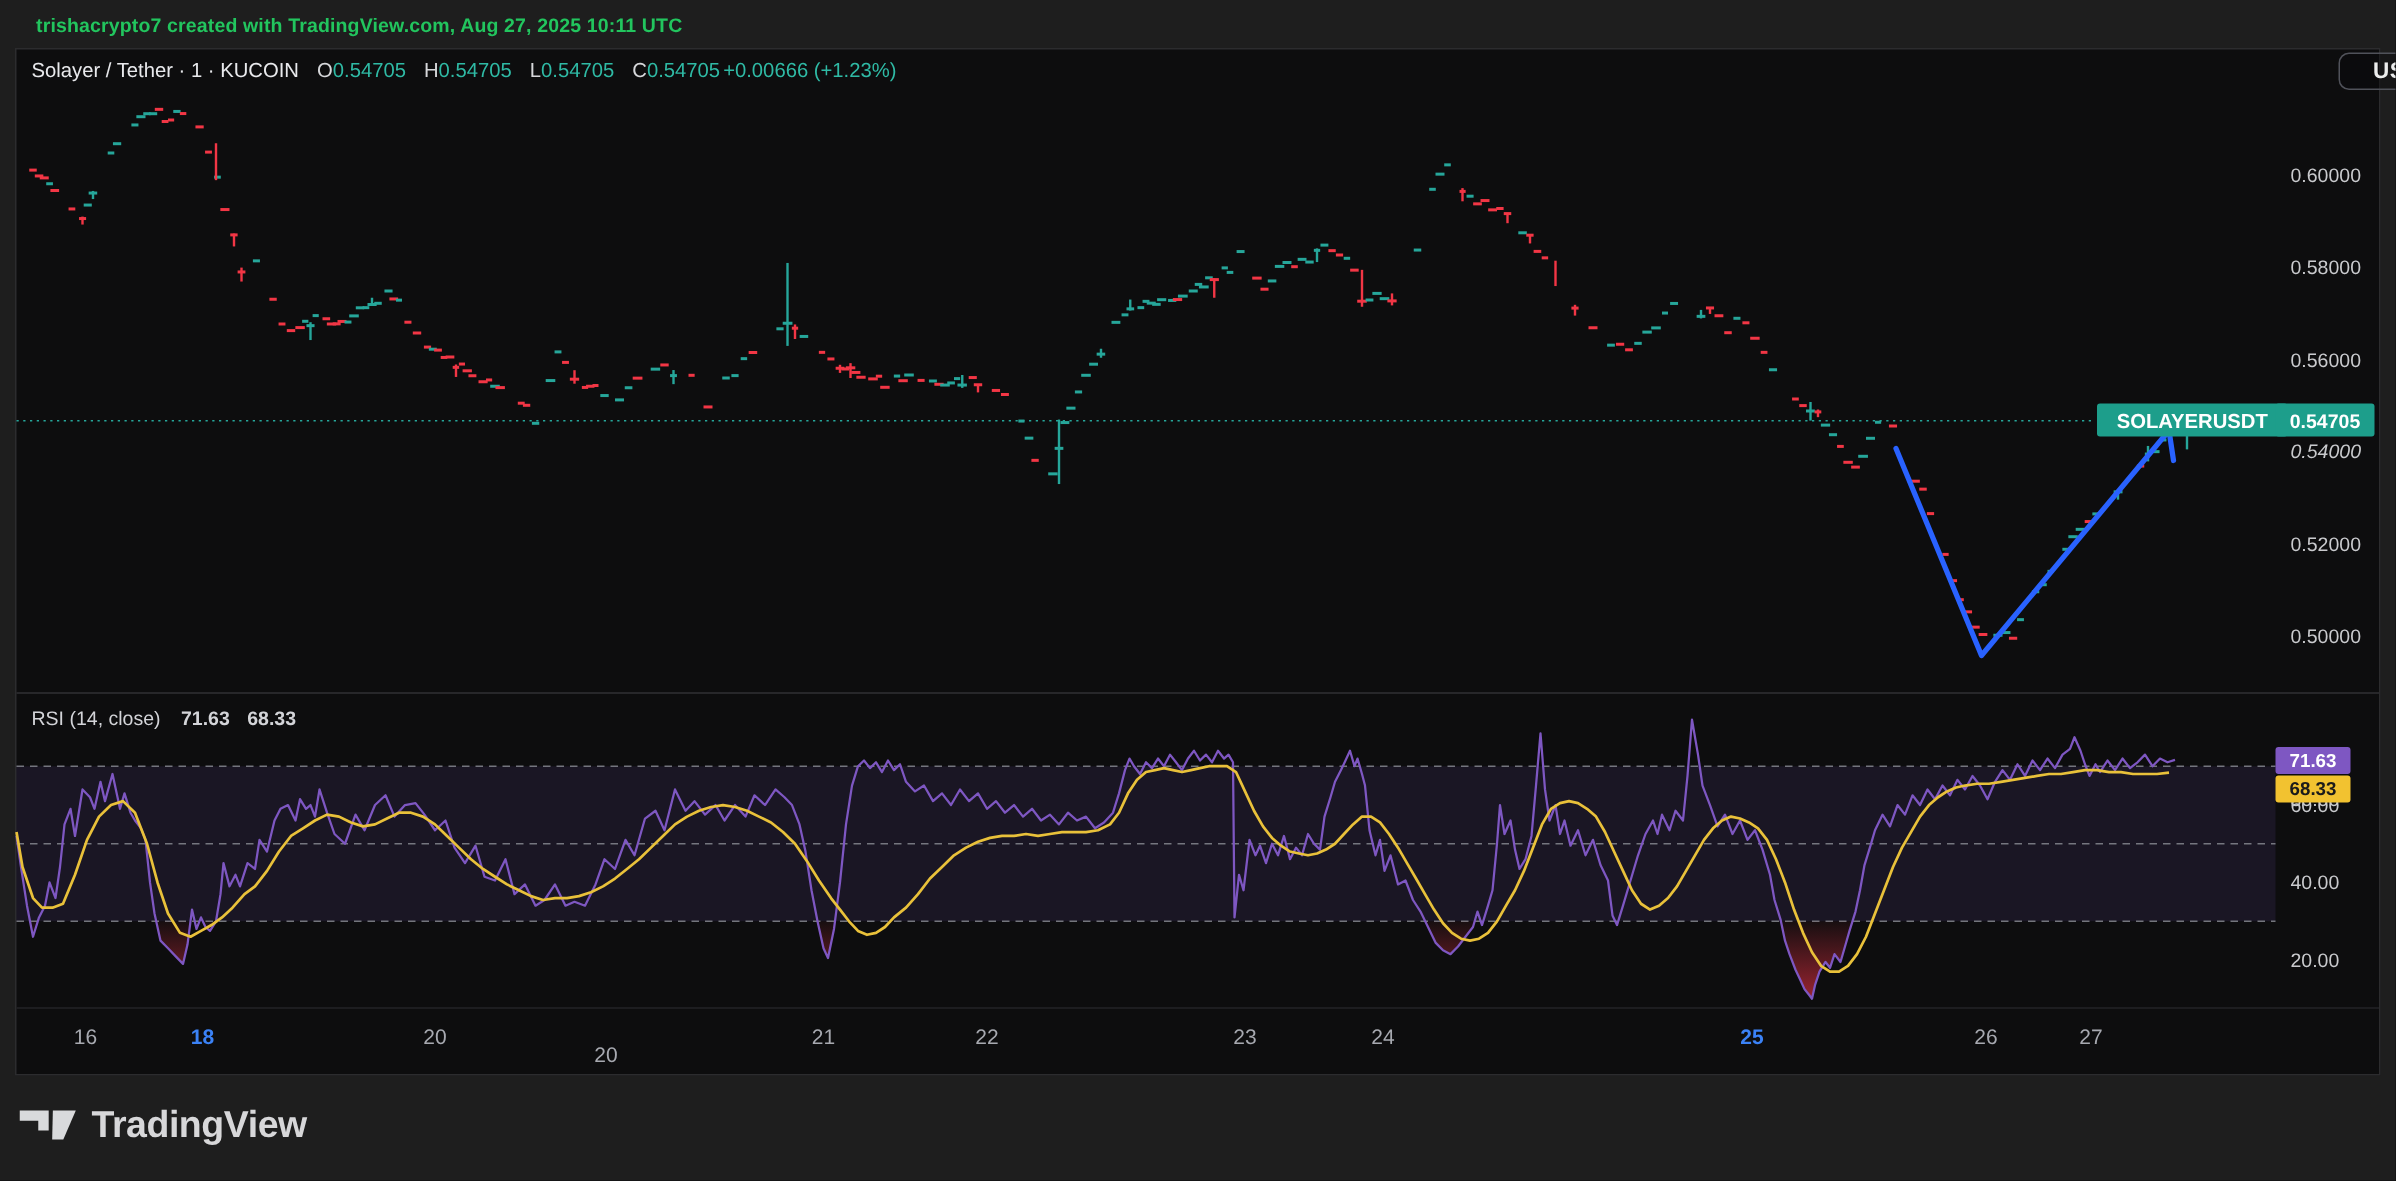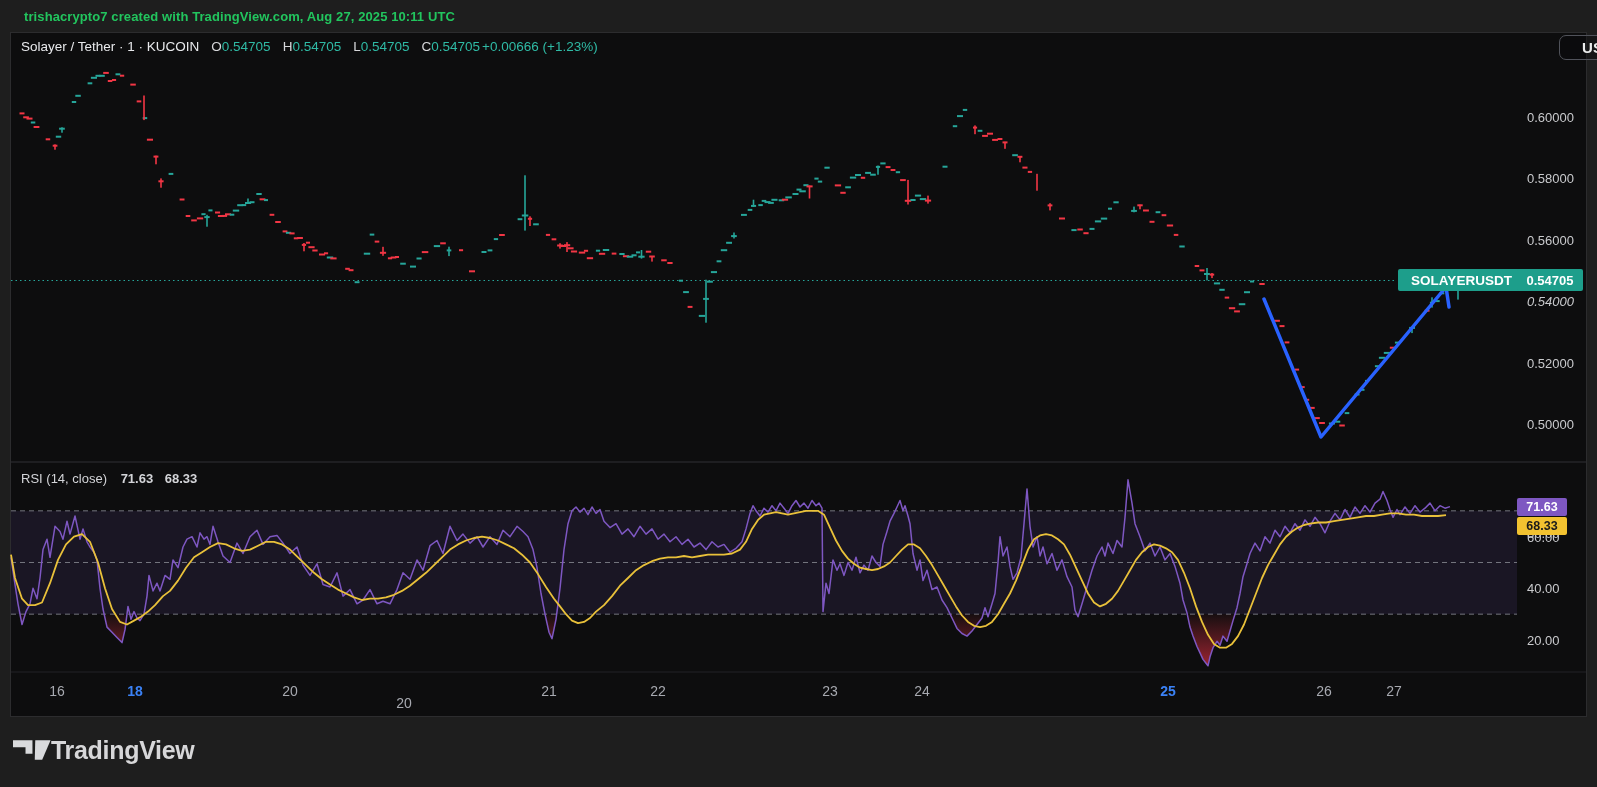--- a/index.html
+++ b/index.html
@@ -47,21 +47,21 @@
   .axlabel{
     position:absolute;left:1527px;transform:translateY(-50%);
     color:#c9cacd;font-size:13px;white-space:nowrap;
   }
   .tick{
     position:absolute;top:683px;transform:translateX(-50%);
     color:#a7a9b0;font-size:14px;
   }
   .tick.bold{color:#3b82f6;font-weight:700;}
   .logo{
-    position:absolute;left:13px;top:736px;height:28px;display:flex;align-items:center;
+    position:absolute;left:13px;top:736px;height:28px;display:flex;align-items:center;gap:10px;
     color:#d7d7d9;
   }
   .logo .logo-text{font-size:25px;font-weight:700;letter-spacing:-.3px;}
 </style>
 </head>
 <body>
 
 <div class="attribution">
   <span>trishacrypto7 created with TradingView.com, Aug 27, 2025 10:11 UTC</span>
 </div>

